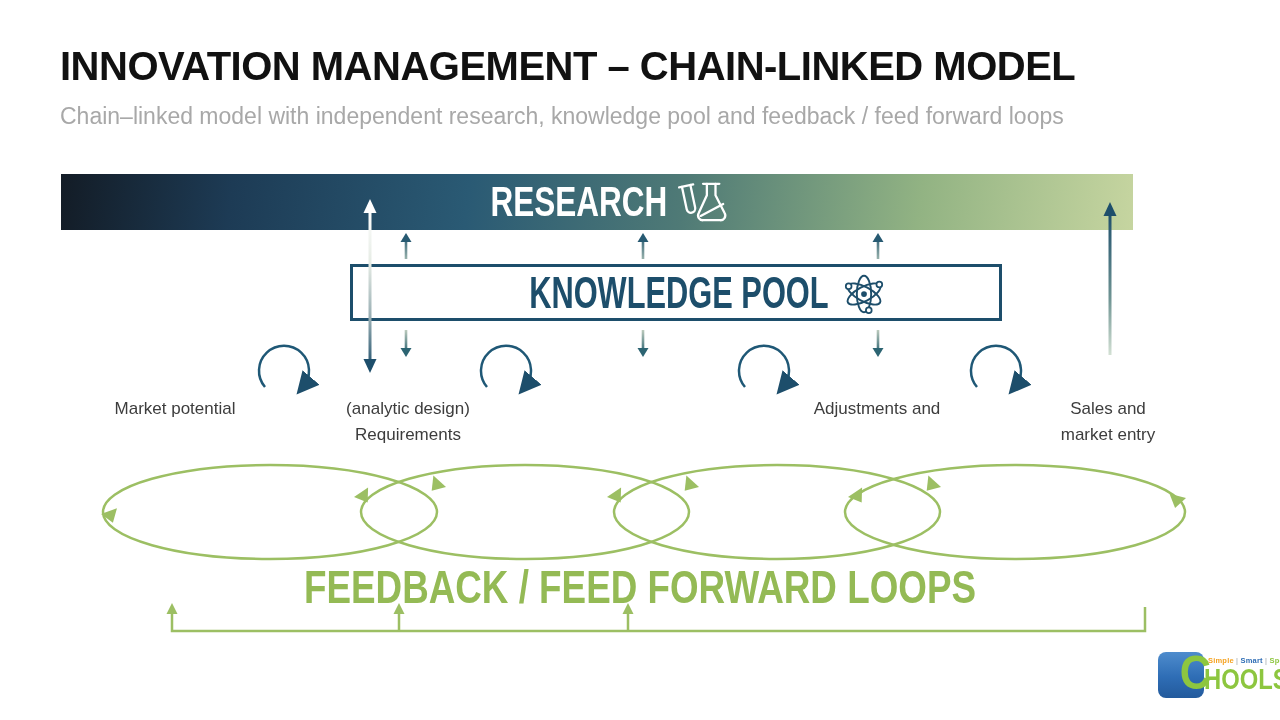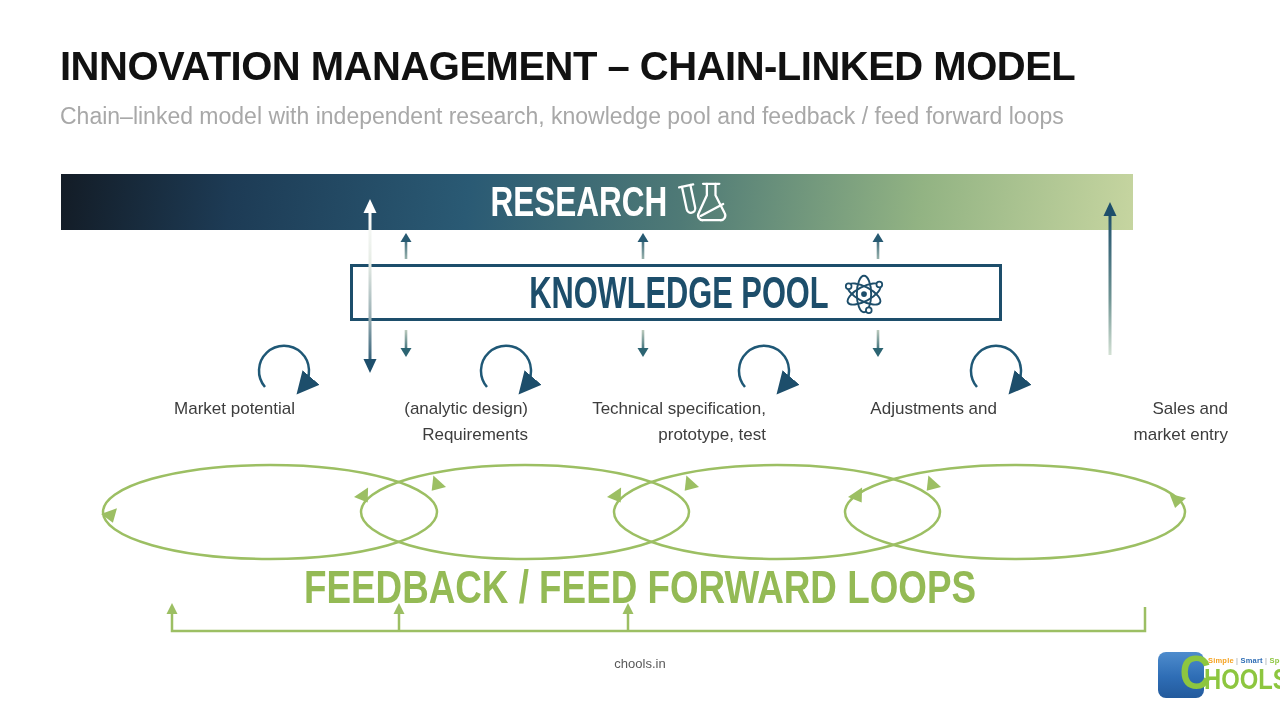--- a/index.html
+++ b/index.html
@@ -40,21 +40,21 @@
   .kp-box{
     position:absolute;left:350px;top:264px;width:652px;height:57px;
     background:#ffffff;border:3px solid var(--navy);box-sizing:border-box;
     display:flex;align-items:center;justify-content:center;
   }
   .kp-box .label{font-size:44px;color:var(--navy);transform:scaleX(0.70);}
   .kp-box svg{margin-left:-52px;margin-top:2px;}
 
   
   .stage{
-    position:absolute;top:396px;width:240px;text-align:right;
+    position:absolute;top:396px;width:240px;text-align:center;
     font-size:17px;line-height:26px;color:var(--label-color);
   }
   .stage-0{left:55px;}  .stage-1{left:288px;} .stage-2{left:526px;}
   .stage-3{left:757px;} .stage-4{left:988px;}
 
   
   .loops-title{
     position:absolute;left:0;right:0;top:560px;text-align:center;
   }
   .loops-title .label{
@@ -141,37 +141,32 @@
   </div>
 
   <div class="stage stage-0">
     <div>Market potential</div>
     <div></div>
   </div>
   <div class="stage stage-1">
     <div>(analytic design)</div>
     <div>Requirements</div>
   </div>
-  <div class="stage stage-2">
-    <div>Technical specification,</div>
-    <div>prototype, test</div>
-  </div>
   <div class="stage stage-3">
     <div>Adjustments and</div>
   </div>
   <div class="stage stage-4">
     <div>Sales and</div>
     <div>market entry</div>
   </div>
 
   <div class="loops-title">
     <span class="condensed label">FEEDBACK / FEED FORWARD LOOPS</span>
   </div>
 
-  <div class="footer">chools.in</div>
 
   <div class="logo">
     <div class="chip"></div>
     <div class="c">C</div>
     <div class="tagline">
       <span class="t1">Simple</span>
       <span class="sep">|</span>
       <span class="t2">Smart</span>
       <span class="sep">|</span>
       <span class="t3">Speed</span>

